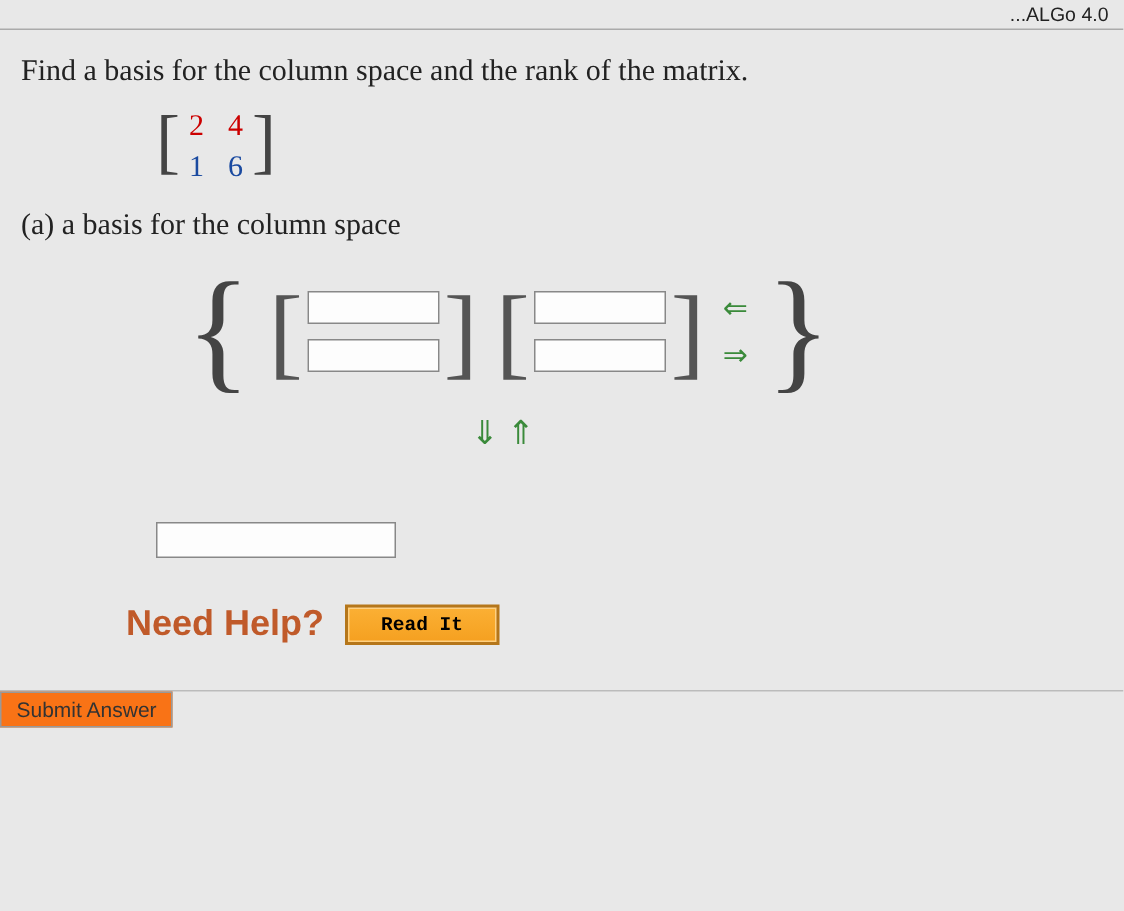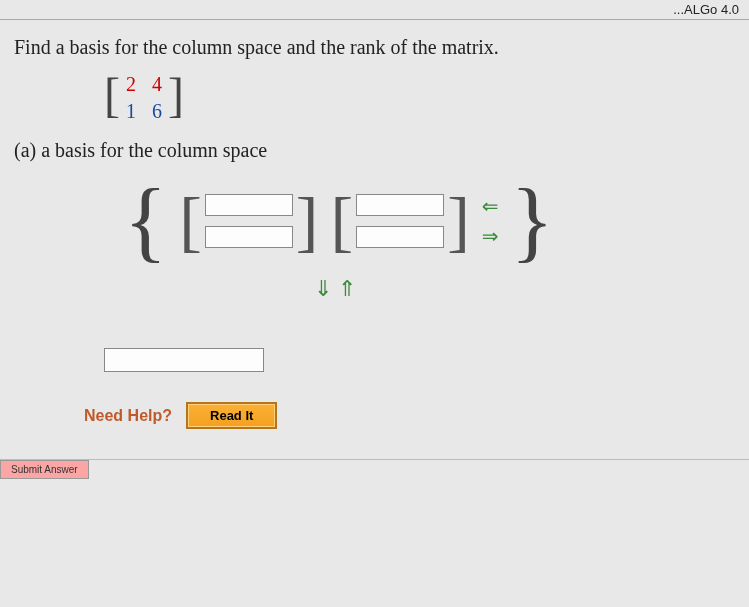--- a/index.html
+++ b/index.html
@@ -117,43 +117,43 @@
       margin-left: 70px;
       display: flex;
       align-items: center;
       gap: 14px;
       margin-bottom: 30px;
     }
     .need-help {
       font-family: Arial, sans-serif;
       font-weight: bold;
       color: #c05a2a;
-      font-size: 16px;
+      font-size: 24px;
     }
     .read-it {
       background: linear-gradient(#fbb034, #f5a020);
       border: 2px solid #b5761a;
       box-shadow: inset 0 0 0 1px #ffd080;
-      font-family: Liberation Sans, sans-serif;
+      font-family: Liberation Mono, monospace;
       font-weight: bold;
       font-size: 13px;
       color: #000;
       padding: 4px 22px;
       cursor: pointer;
     }
     .footer {
       border-top: 1px solid #bbb;
       display: flex;
       align-items: flex-start;
     }
     .submit {
-      background: #fca5a5;
+      background: #f97316;
       border: 1px solid #999;
       font-family: Arial, sans-serif;
-      font-size: 10px;
+      font-size: 14px;
       color: #333;
       padding: 3px 10px;
       margin: 0;
       cursor: pointer;
     }
   </style>
 </head>
 <body>
 
 <div class="top-bar">

